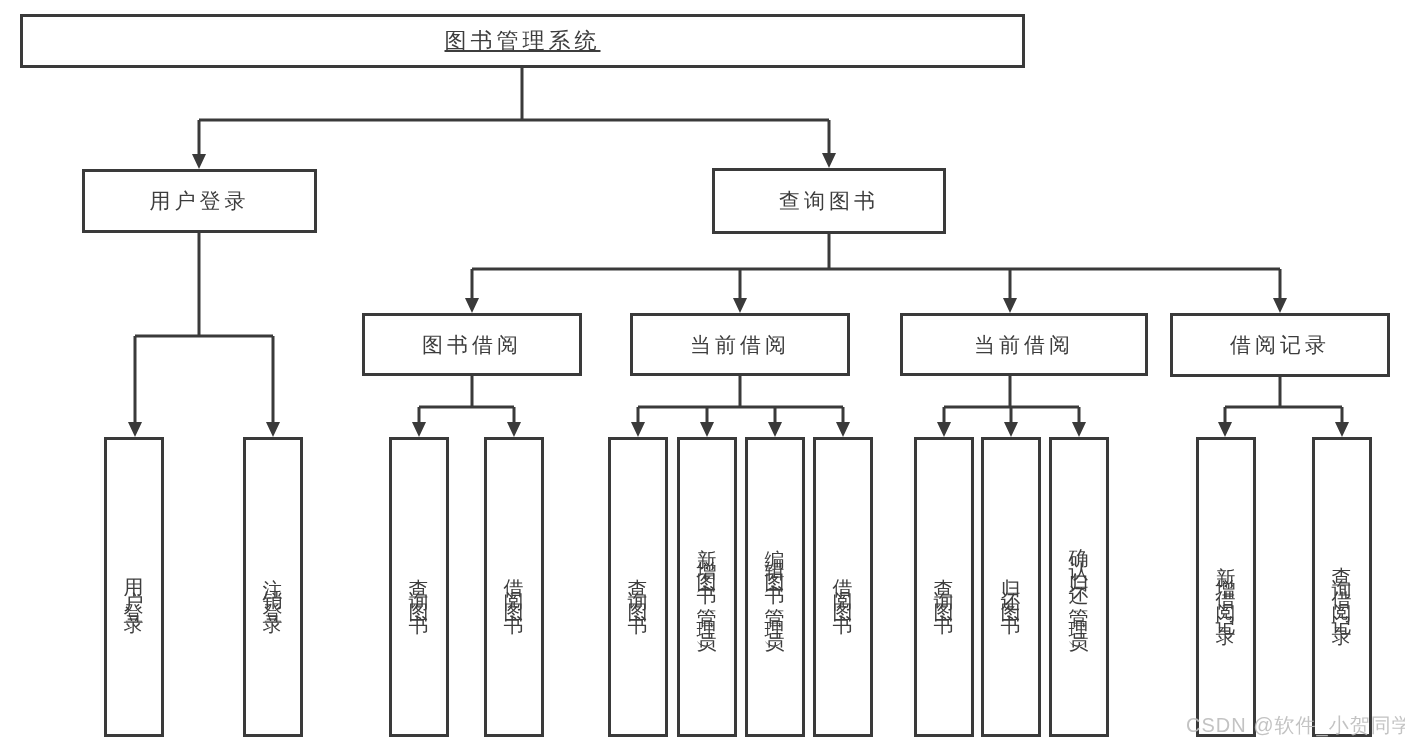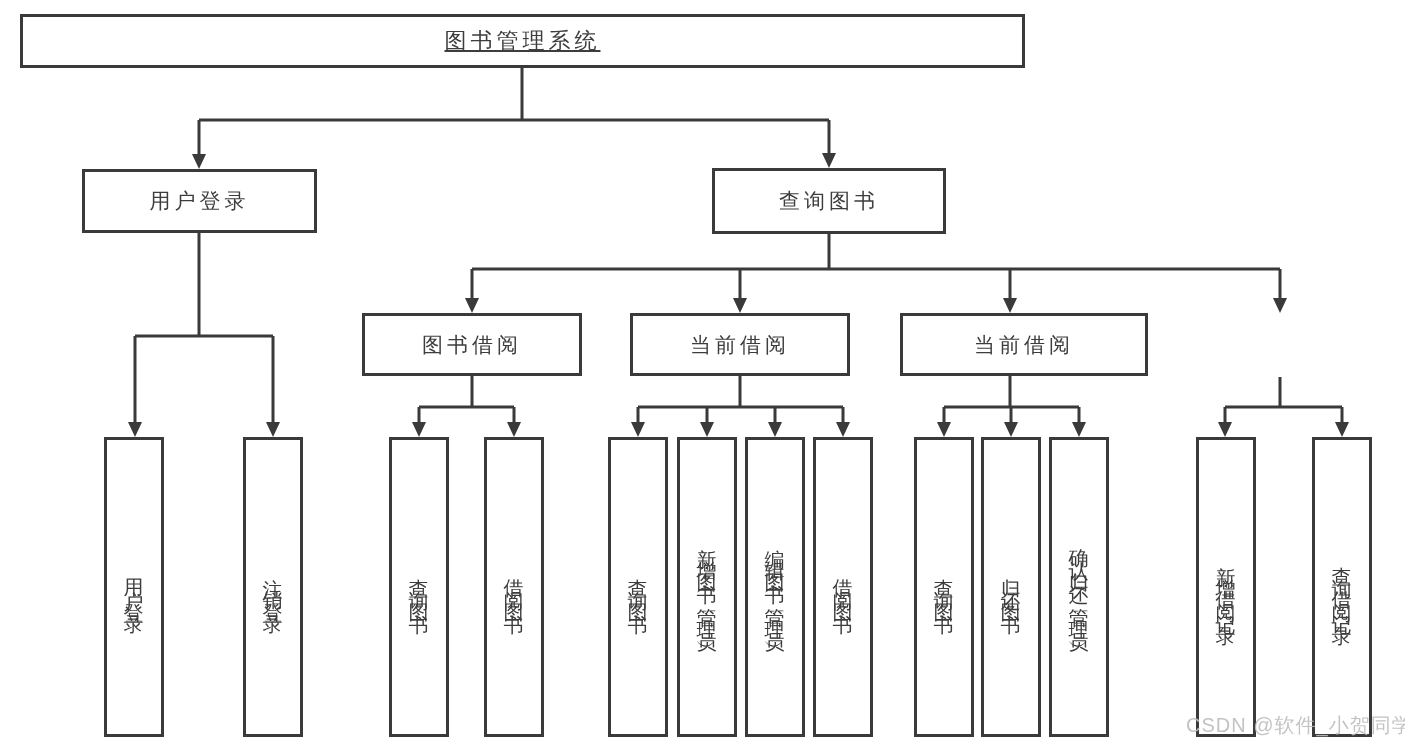--- a/index.html
+++ b/index.html
@@ -107,20 +107,21 @@
   </svg>
 
   <div class="box title" style="left:20px; top:14px; width:1005px; height:54px;text-decoration:underline;">图书管理系统</div>
 
   <div class="box" style="left:82px; top:169px; width:235px; height:64px;">用户登录</div>
   <div class="box" style="left:712px; top:168px; width:234px; height:66px;">查询图书</div>
 
   <div class="box" style="left:362px; top:313px; width:220px; height:63px;">图书借阅</div>
   <div class="box" style="left:630px; top:313px; width:220px; height:63px;">当前借阅</div>
   <div class="box" style="left:900px; top:313px; width:248px; height:63px;">当前借阅</div>
+  <div class="box" style="left:1170px; top:313px; width:220px; height:64px;">借阅记录</div>
 
   <div class="box v" style="left:104px; top:437px; width:60px; height:300px;">用户登录</div>
   <div class="box v" style="left:243px; top:437px; width:60px; height:300px;">注销登录</div>
 
   <div class="box v" style="left:389px; top:437px; width:60px; height:300px;">查询图书</div>
   <div class="box v" style="left:484px; top:437px; width:60px; height:300px;">借阅图书</div>
 
   <div class="box v" style="left:608px; top:437px; width:60px; height:300px;">查询图书</div>
   <div class="box v" style="left:677px; top:437px; width:60px; height:300px;">新增图书（管理员）</div>
   <div class="box v" style="left:745px; top:437px; width:60px; height:300px;">编辑图书（管理员）</div>

